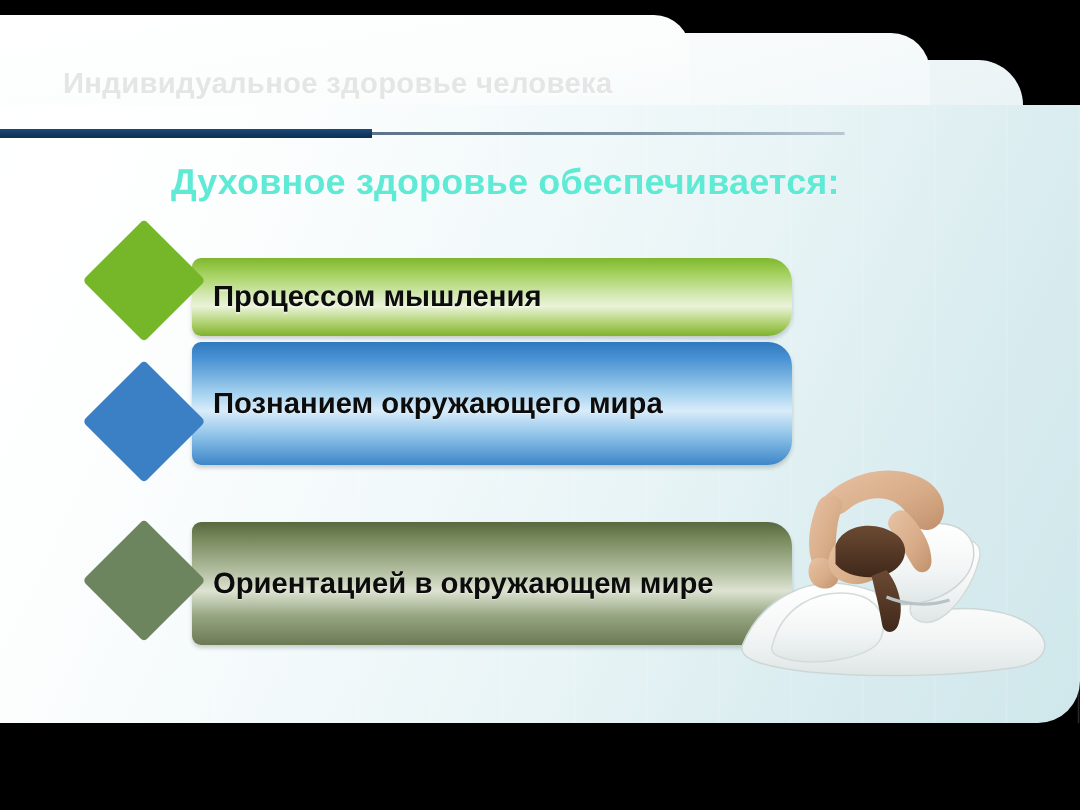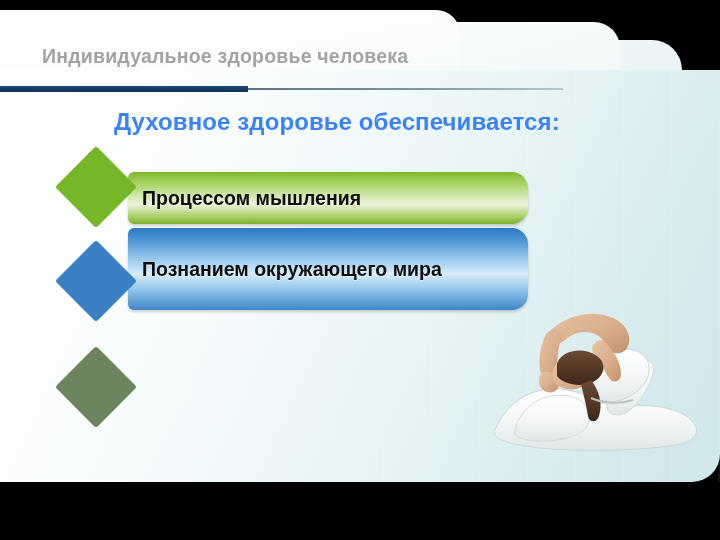--- a/index.html
+++ b/index.html
@@ -90,21 +90,21 @@
     opacity: .55;
   }
 
   
   #title {
     position: absolute;
     left: 42px;
     top: 45px;
     font-size: 19.5px;
     font-weight: bold;
-    color: #a3a3a3;
+    color: #e5e5e5;
     letter-spacing: .2px;
     white-space: nowrap;
     text-shadow: 0 1px 0 rgba(255,255,255,.7);
   }
 
   
   #rule-thick {
     position: absolute;
     left: 0;
     top: 86px;
@@ -121,21 +121,21 @@
     background: linear-gradient(90deg, #5d7488 0%, #7f94a4 55%, #b9c9d2 100%);
   }
 
   
   #heading {
     position: absolute;
     left: 114px;
     top: 108px;
     font-size: 24px;
     font-weight: bold;
-    color: #3b82f6;
+    color: #5eead4;
     letter-spacing: .1px;
     white-space: nowrap;
     text-shadow: 0 1px 1px rgba(255,255,255,.65);
   }
 
   
   #photo {
     position: absolute;
     left: 487px;
     top: 280px;
@@ -256,20 +256,23 @@
   <div id="bar1" class="bar">
     <span class="bar-text">Процессом мышления</span>
   </div>
   <div id="dia1" class="diamond"></div>
 
   <div id="bar2" class="bar">
     <span class="bar-text">Познанием окружающего мира</span>
   </div>
   <div id="dia2" class="diamond"></div>
 
+  <div id="bar3" class="bar">
+    <span class="bar-text">Ориентацией в окружающем мире</span>
+  </div>
   <div id="dia3" class="diamond"></div>
 
   <svg id="photo" viewBox="0 0 230 180">
     <defs>
       <linearGradient id="cloth" x1="0" y1="0" x2="0" y2="1">
         <stop offset="0%" stop-color="#ffffff"></stop>
         <stop offset="55%" stop-color="#f4f6f6"></stop>
         <stop offset="100%" stop-color="#dfe6e6"></stop>
       </linearGradient>
       <linearGradient id="skin" x1="0" y1="0" x2="1" y2="1">

